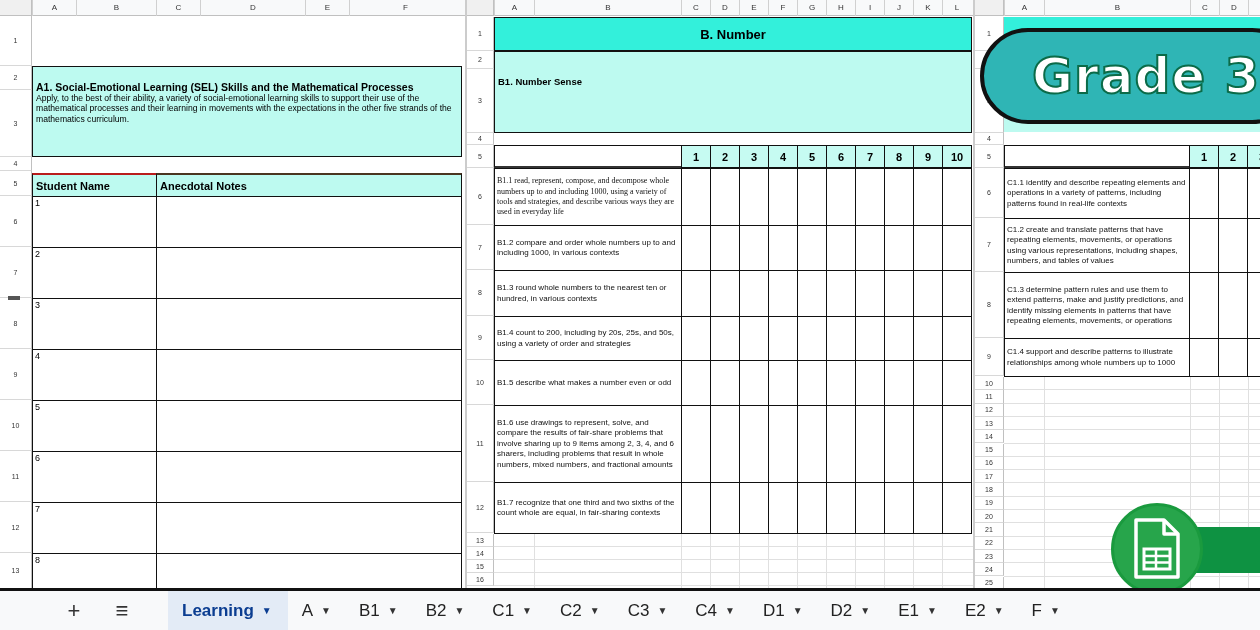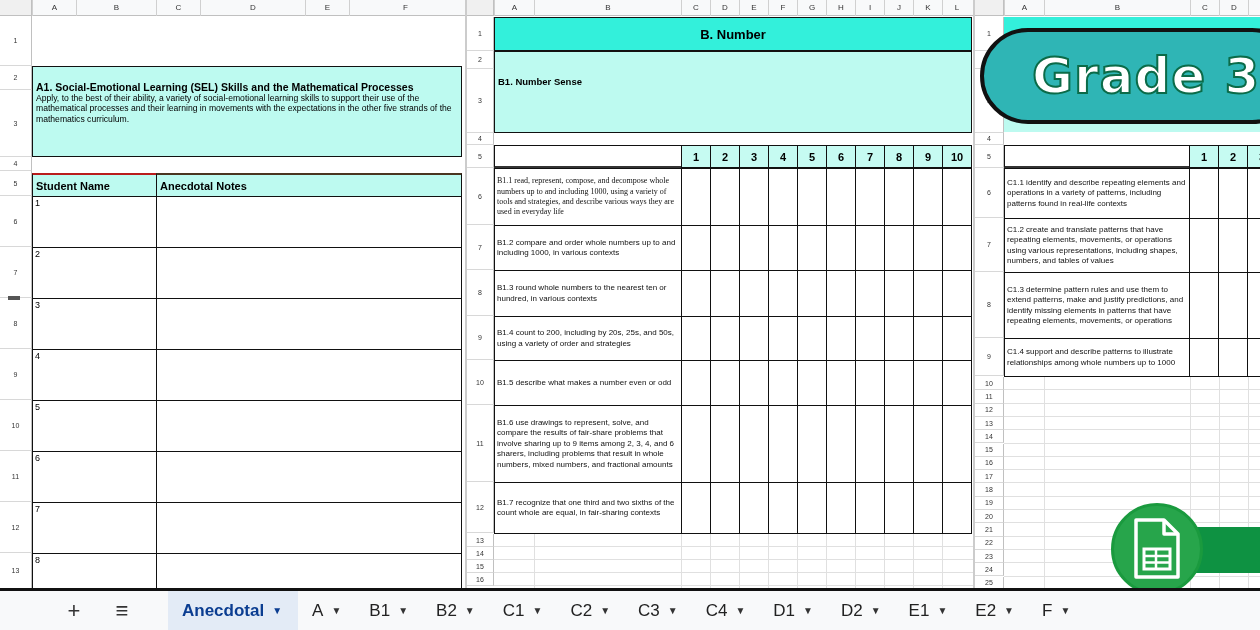--- a/index.html
+++ b/index.html
@@ -350,21 +350,21 @@
   </svg>
 </div>
 
 <div class="tabbar">
   <div style="width:50px;"></div>
   <div class="tb-btn">+</div>
   <div class="tb-btn">≡</div>
   <div style="width:22px;"></div>
   <div id="tabs" style="display:flex;align-items:center;">
       <div class="tab active" style="padding: 0px 16px 0px 14px;">
-        <span>Anecdotal</span>
+        <span>Learning</span>
         <span class="caret">▼</span>
       </div>
       <div class="tab">
         <span>A</span>
         <span class="caret">▼</span>
       </div>
       <div class="tab">
         <span>B1</span>
         <span class="caret">▼</span>
       </div>

